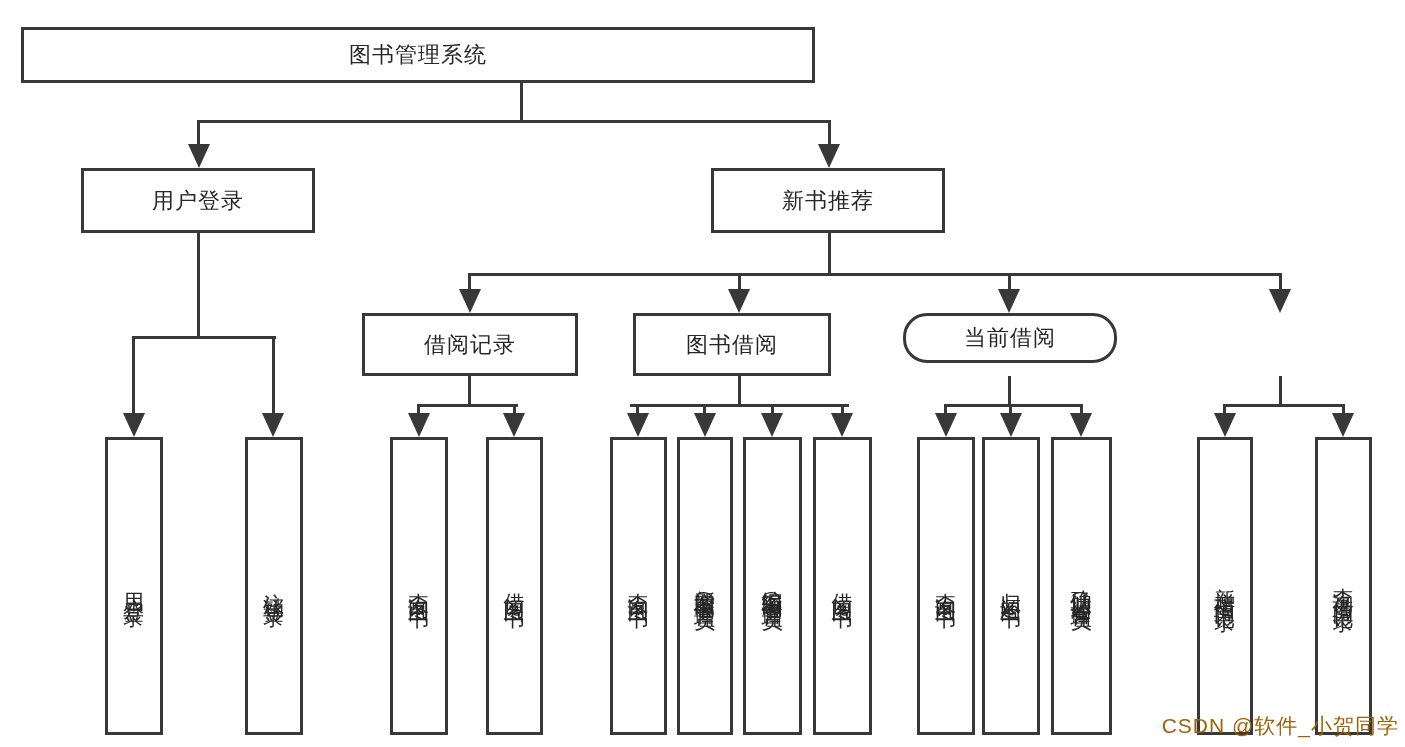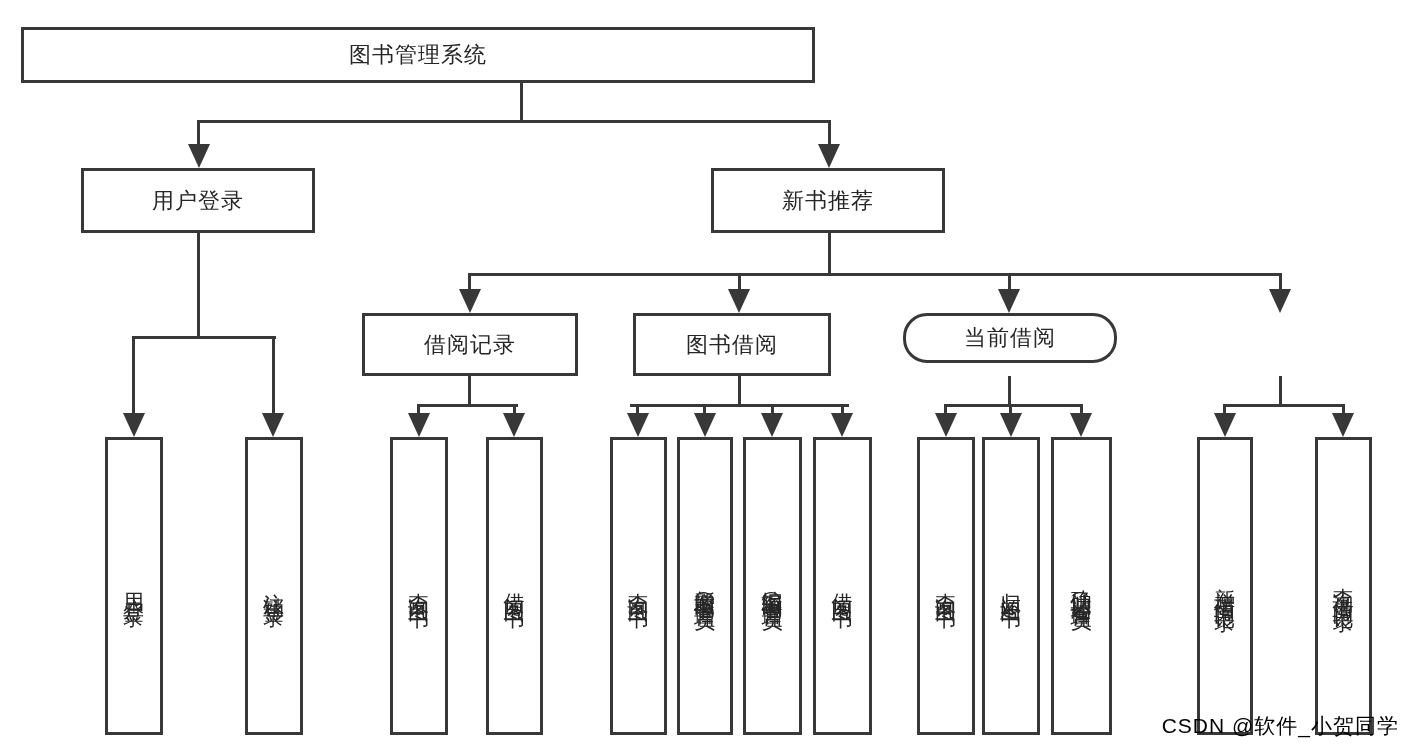--- a/index.html
+++ b/index.html
@@ -40,21 +40,21 @@
     width:0;height:0;
     border-left:11px solid transparent;
     border-right:11px solid transparent;
     border-top:24px solid #383838;
     z-index:1;
   }
   .watermark{
     position:absolute;
     top:712px;right:6px;
     font-size:21px;
-    color:#000000;
+    color:#a16207;
     letter-spacing:1px;
     z-index:3;
     white-space:nowrap;
   }
 </style>
 </head>
 <body>
 
 <div id="stage">
 

